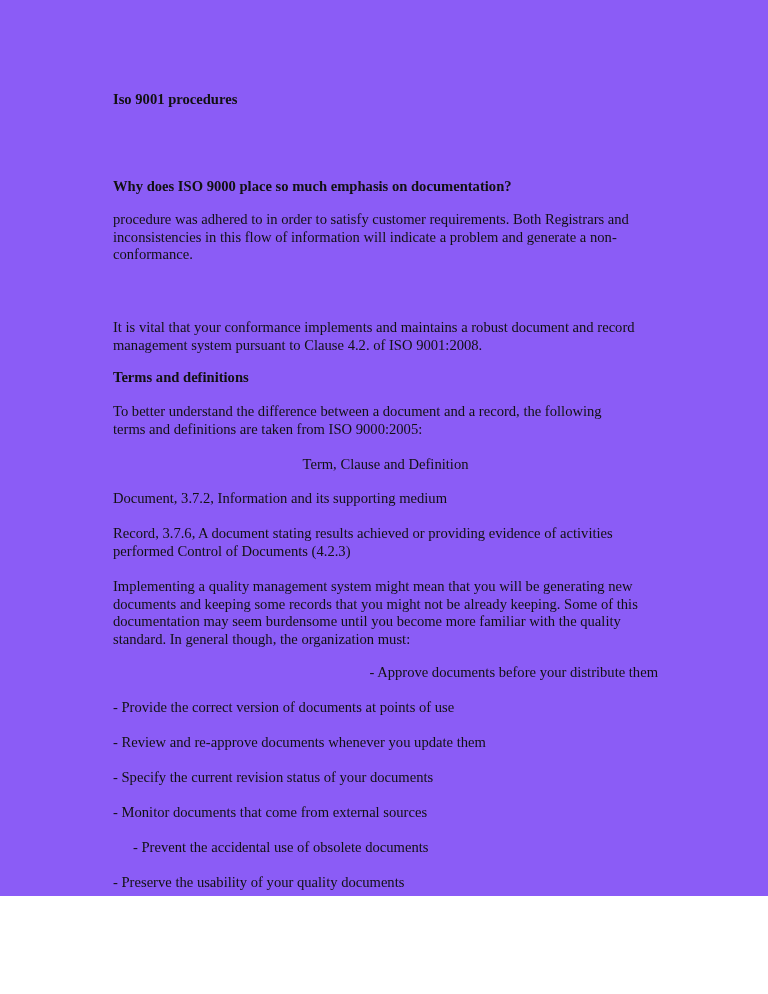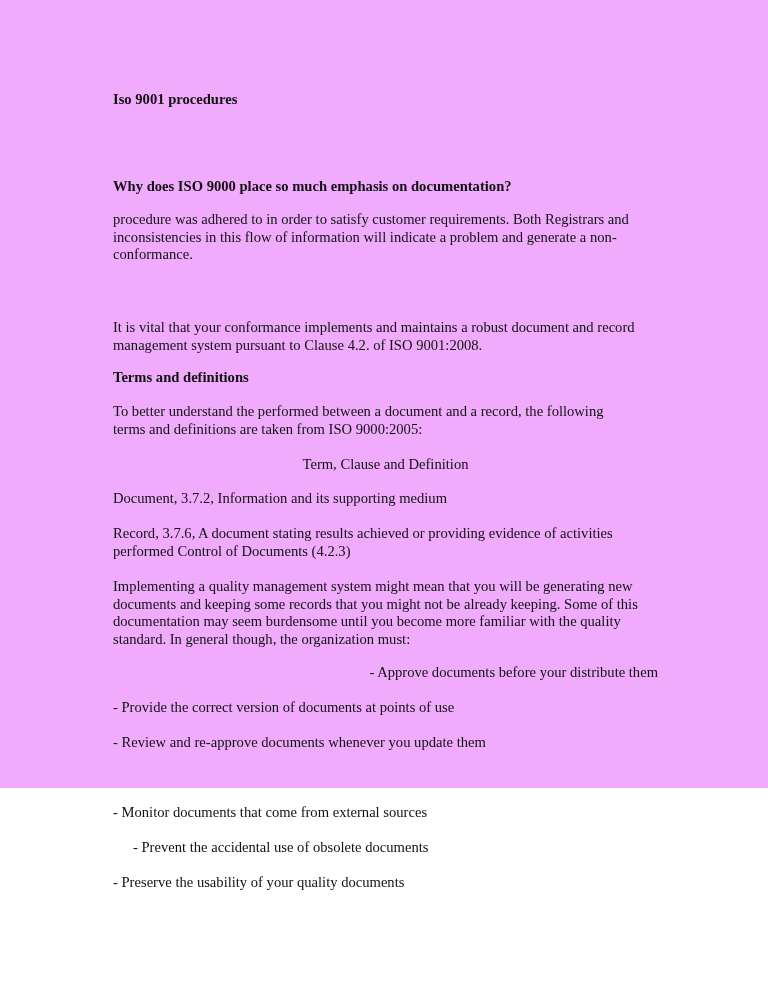--- a/index.html
+++ b/index.html
@@ -1,18 +1,18 @@
 <!DOCTYPE html>
 <html><head>
   <meta charset="utf-8">
   <style>
     html, body { margin: 0; padding: 0; background: #ffffff; }
     body { width: 768px; height: 994px; position: relative; overflow: hidden; }
     .page {
-      position: absolute; left: 0; top: 0; width: 768px; height: 788px; background: #f0abfc;
+      position: absolute; left: 0; top: 0; width: 768px; height: 896px; background: #8b5cf6;
       font-family: "Liberation Serif", "DejaVu Serif", serif;
       color: #111111; font-size: 14.6px; line-height: 17.6px;
     }
     .blk { position: absolute; left: 113px; width: 545px; margin: 0; }
     .bold { font-weight: bold; }
     p { margin: 0; }
   </style>
 </head>
 <body>
 
@@ -29,21 +29,21 @@
   </div>
 
   <div class="blk" style="top:319px;">
     <p>It is vital that your conformance implements and maintains a robust document and record</p>
     <p>management system pursuant to Clause 4.2. of ISO 9001:2008.</p>
   </div>
 
   <p class="blk bold" style="top:369px;">Terms and definitions</p>
 
   <div class="blk" style="top:403px;">
-    <p>To better understand the performed between a document and a record, the following</p>
+    <p>To better understand the difference between a document and a record, the following</p>
     <p>terms and definitions are taken from ISO 9000:2005:</p>
   </div>
 
   <p class="blk" style="top:456px;text-align:center;">Term, Clause and Definition</p>
 
   <p class="blk" style="top:490px;">Document, 3.7.2, Information and its supporting medium</p>
 
   <div class="blk" style="top:525px;">
     <p>Record, 3.7.6, A document stating results achieved or providing evidence of activities</p>
     <p>performed Control of Documents (4.2.3)</p>
@@ -52,17 +52,18 @@
   <div class="blk" style="top:578px;">
     <p>Implementing a quality management system might mean that you will be generating new</p>
     <p>documents and keeping some records that you might not be already keeping. Some of this</p>
     <p>documentation may seem burdensome until you become more familiar with the quality</p>
     <p>standard. In general though, the organization must:</p>
   </div>
 
   <p class="blk" style="top:664px;text-align:right;">- Approve documents before your distribute them</p>
   <p class="blk" style="top:699px;">- Provide the correct version of documents at points of use</p>
   <p class="blk" style="top:734px;">- Review and re-approve documents whenever you update them</p>
+  <p class="blk" style="top:769px;">- Specify the current revision status of your documents</p>
   <p class="blk" style="top:804px;">- Monitor documents that come from external sources</p>
   <p class="blk" style="top:839px;margin-left:20px;">- Prevent the accidental use of obsolete documents</p>
   <p class="blk" style="top:874px;">- Preserve the usability of your quality documents</p>
 
 </div>
 
 </body></html>

